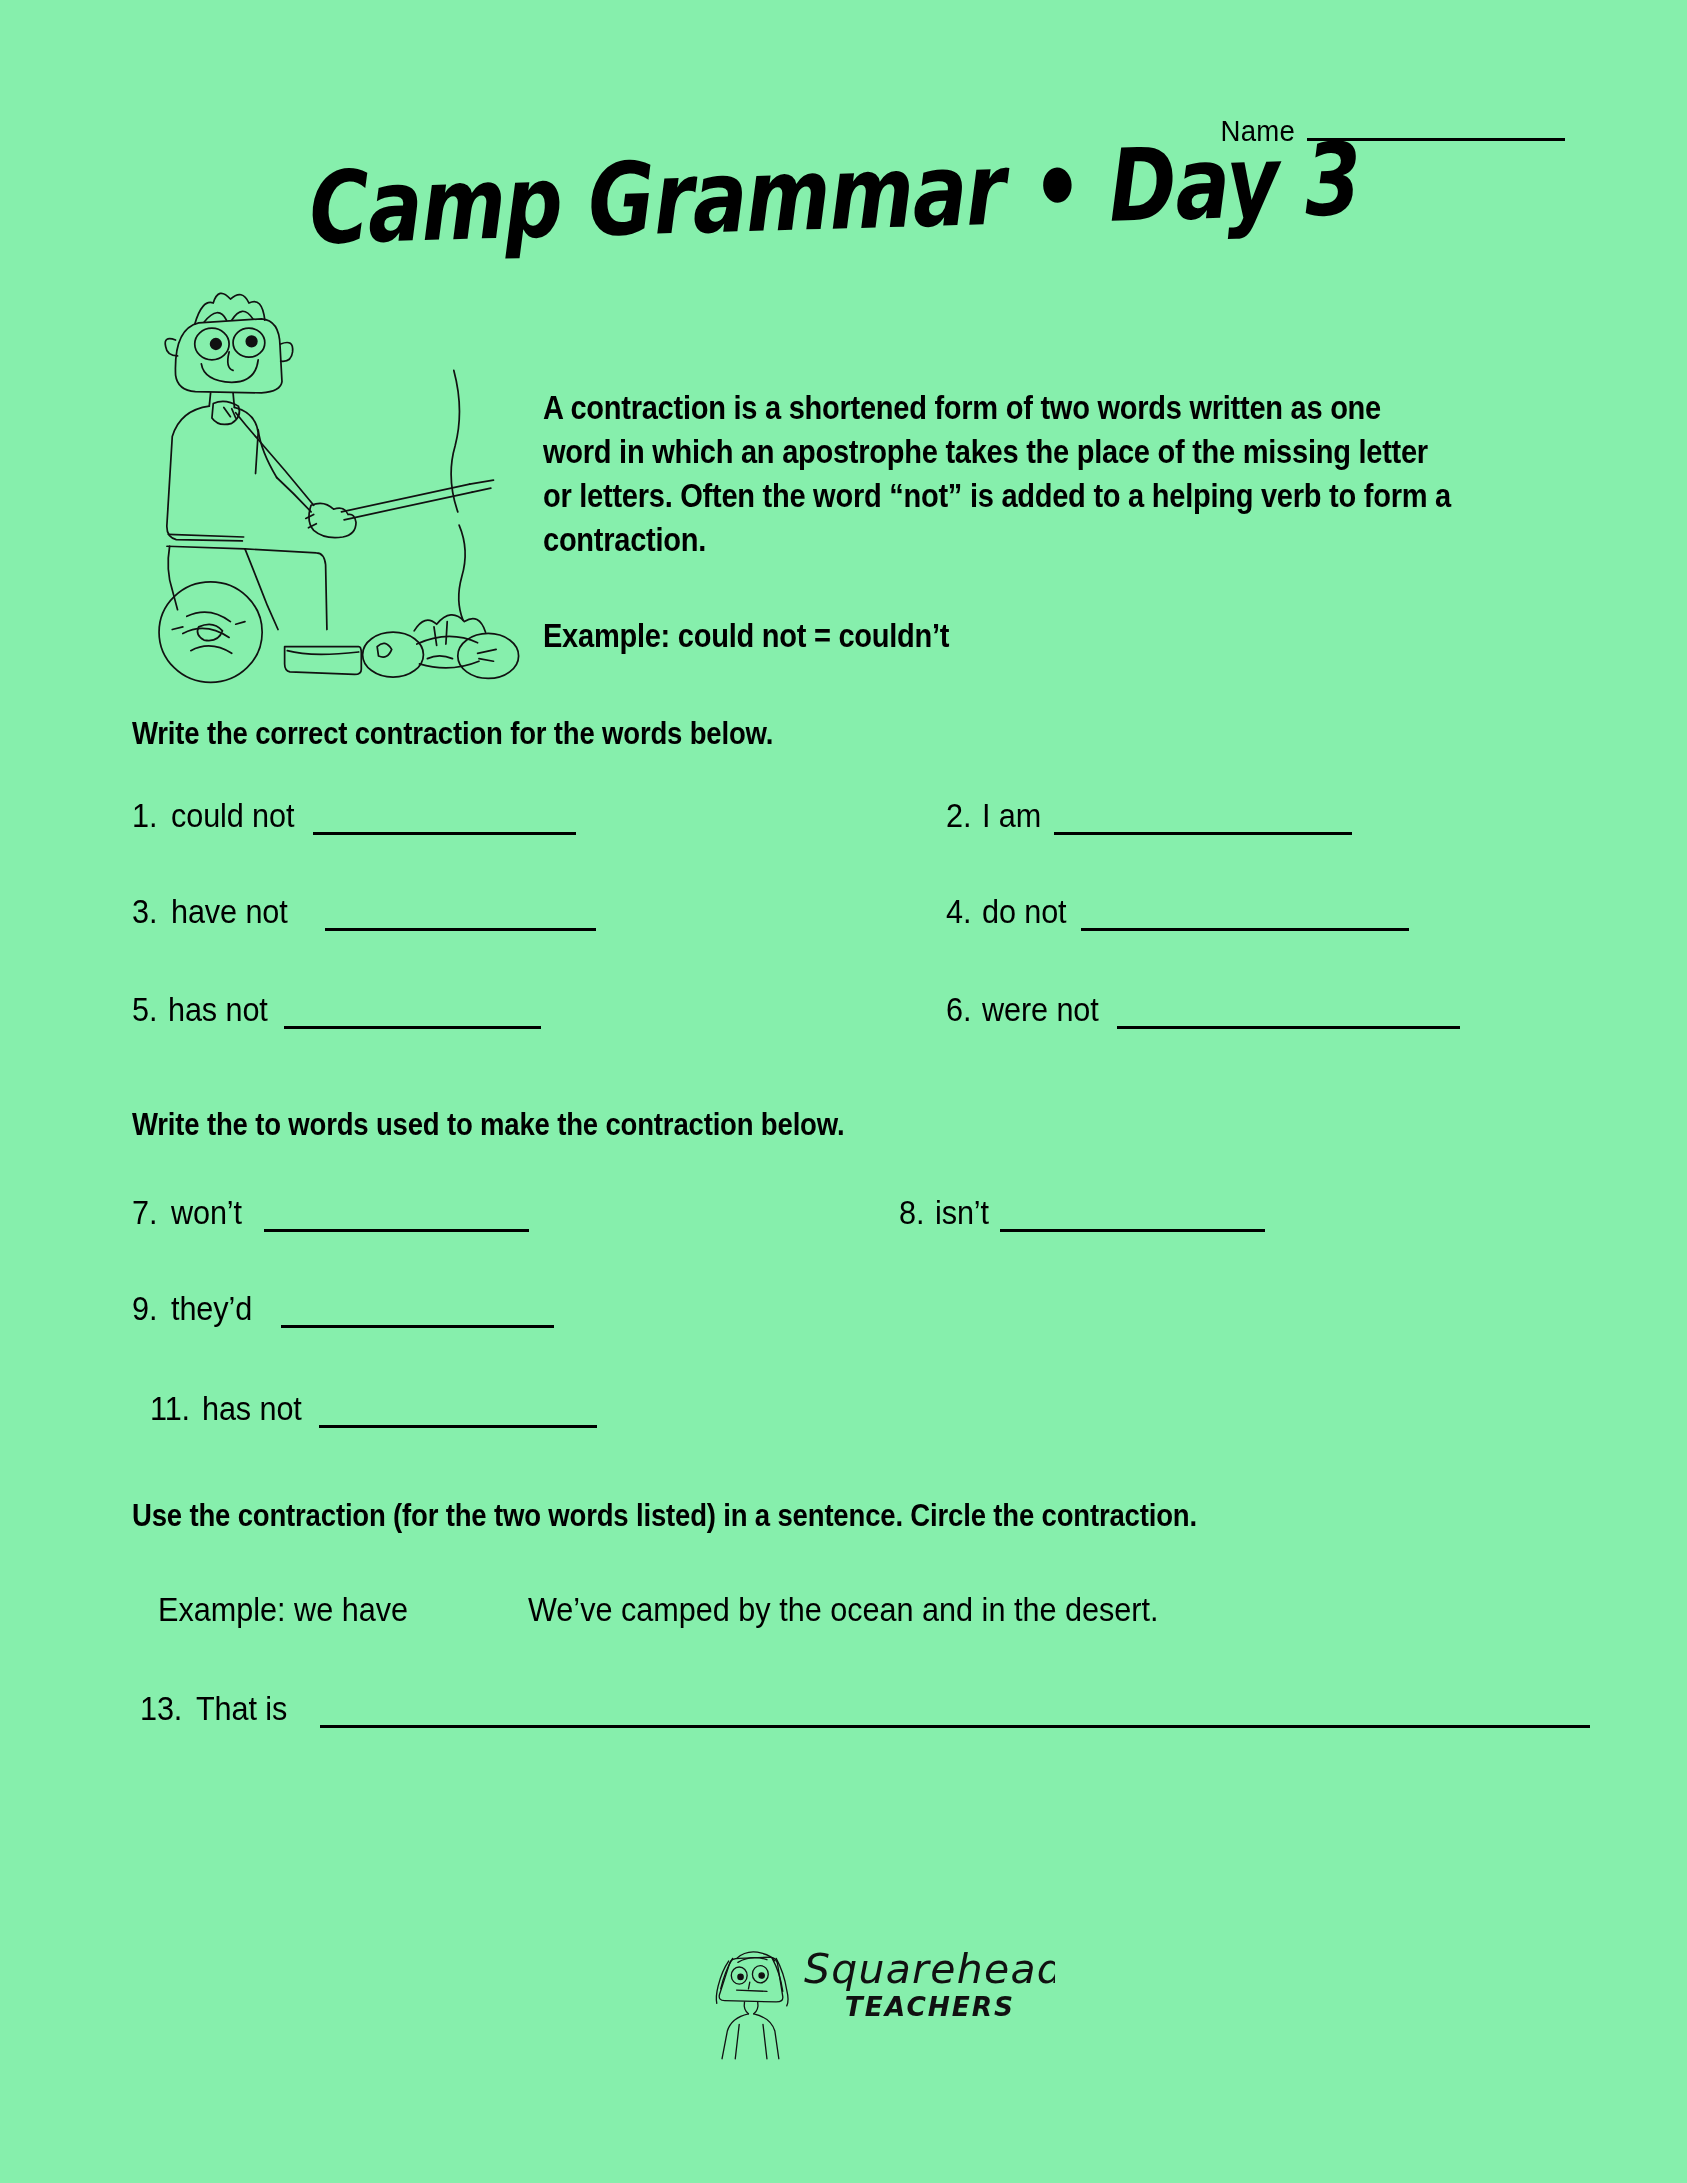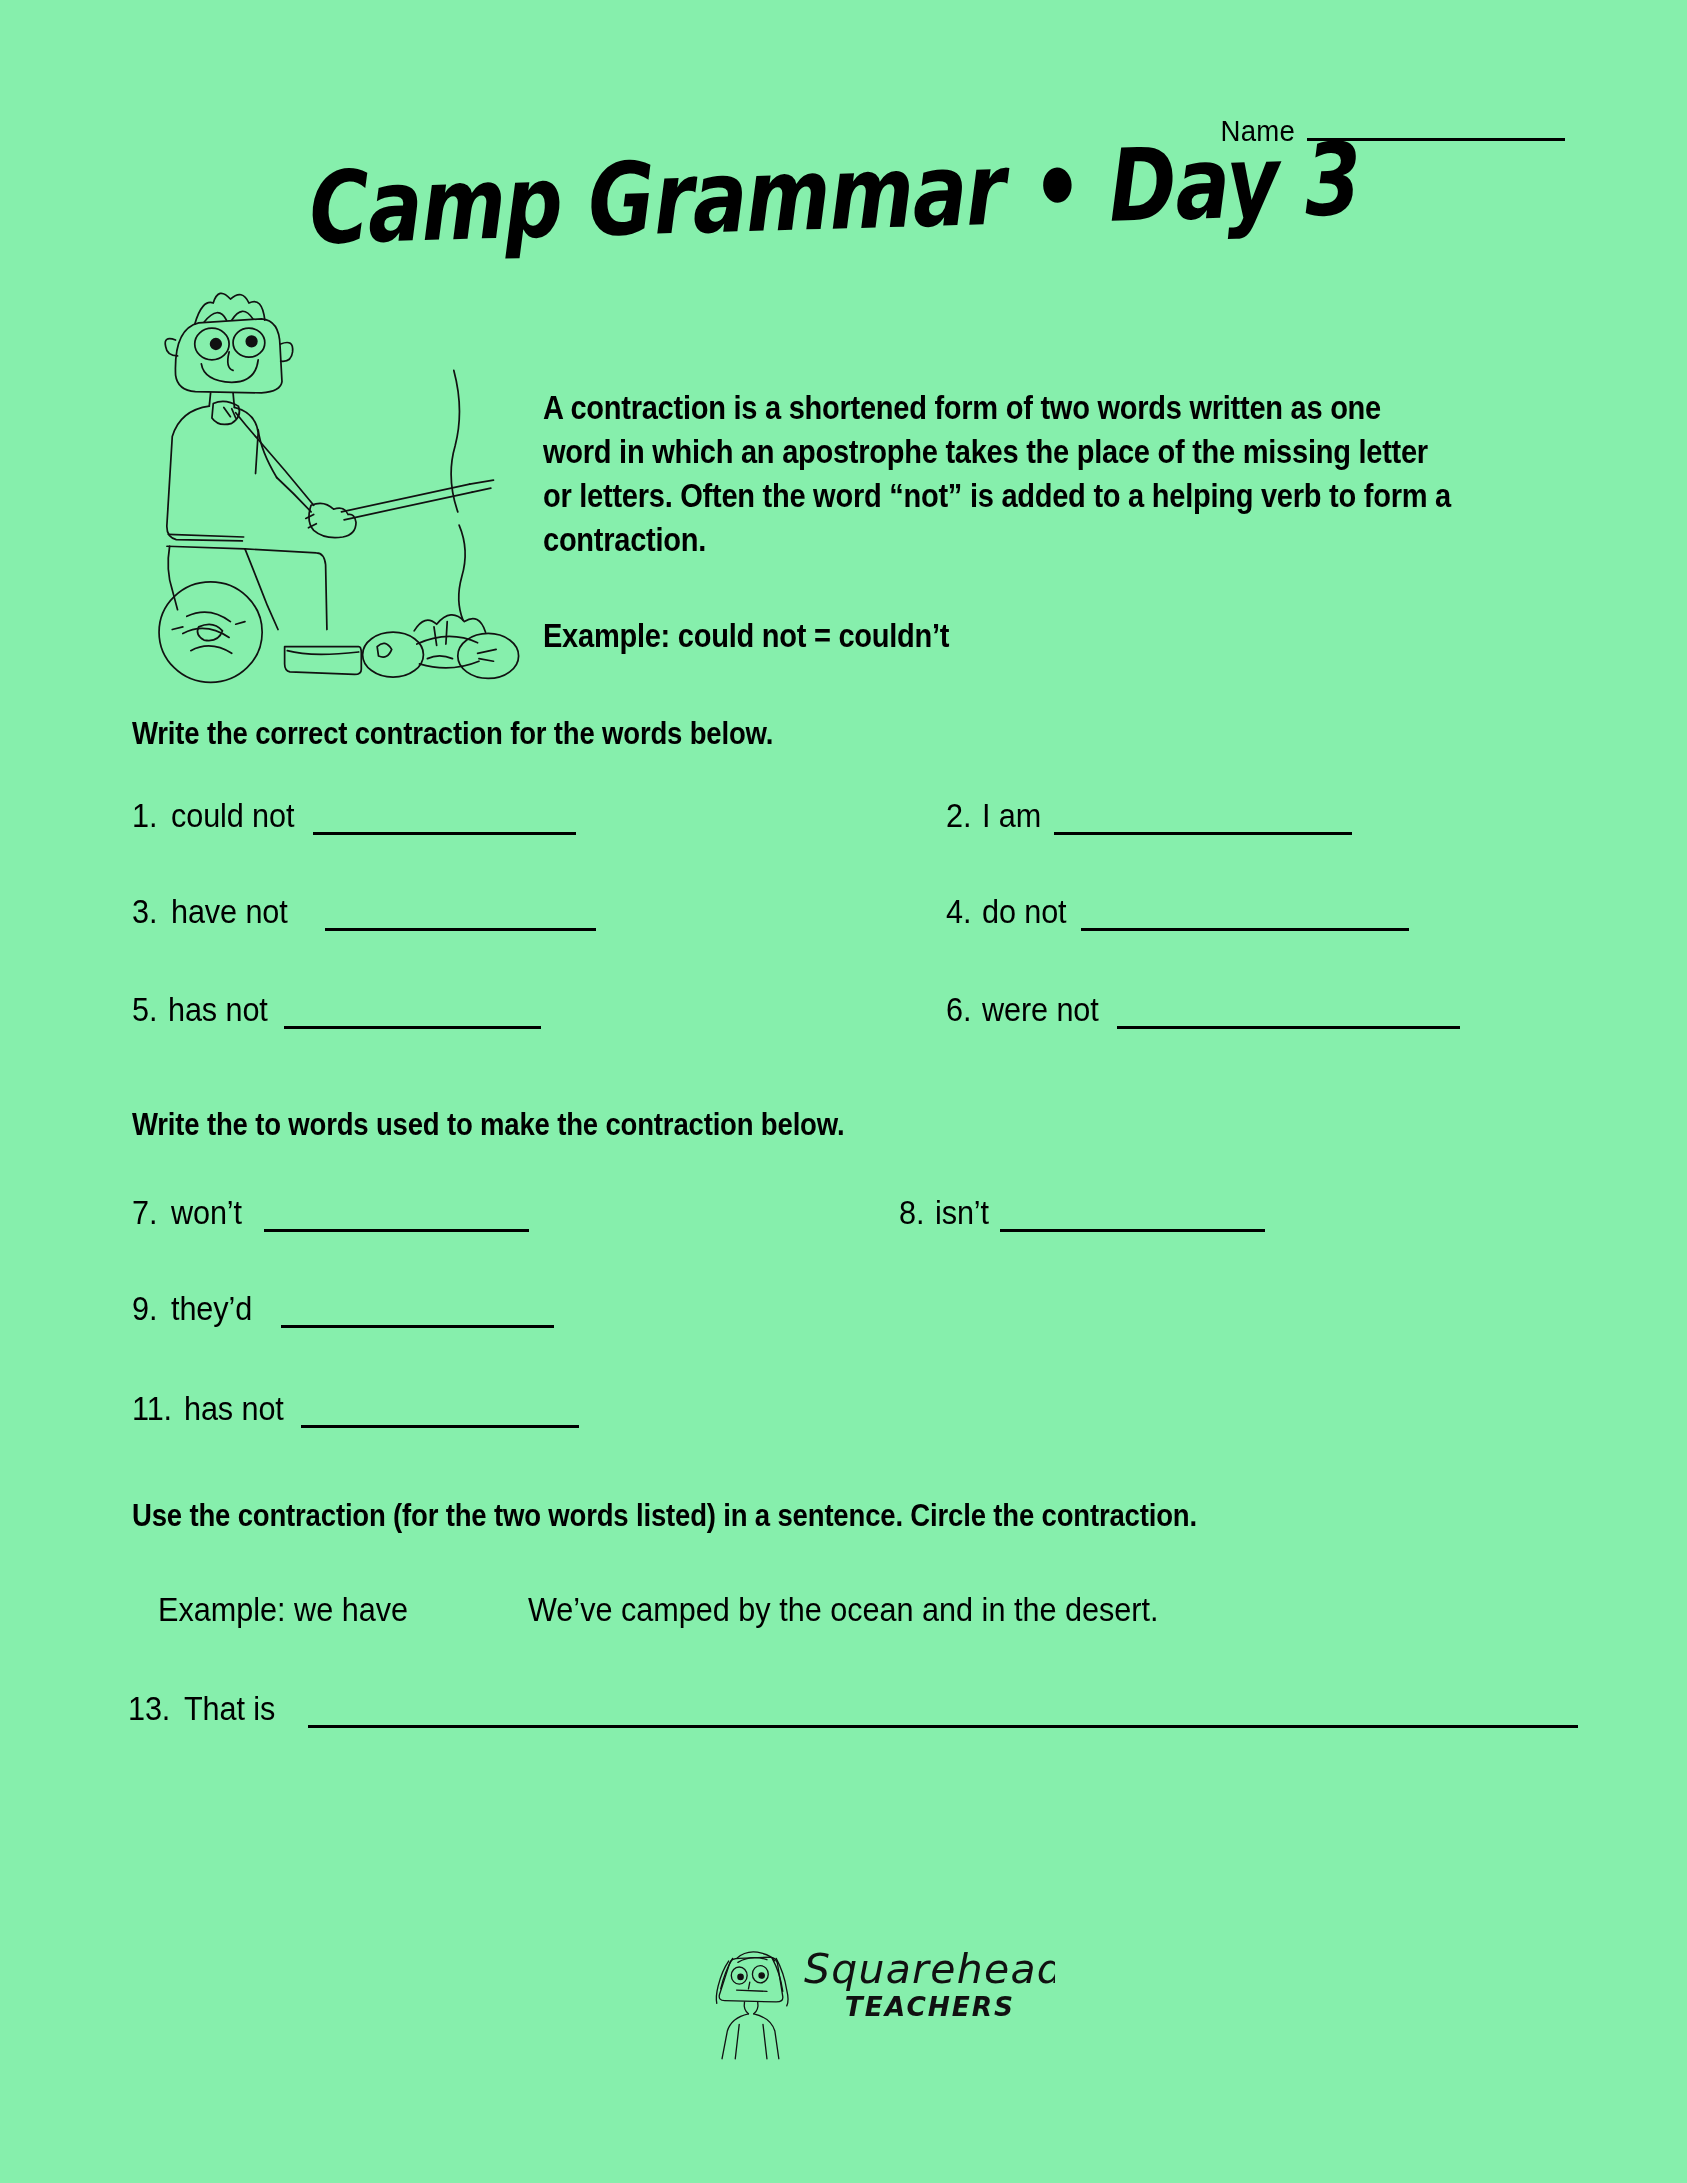--- a/index.html
+++ b/index.html
@@ -176,21 +176,21 @@
     font-size: 34px;
     font-weight: 400;
     white-space: nowrap;
     transform: scaleX(0.9);
     transform-origin: left bottom;
   }
 
   
   .longrow {
     position: absolute;
-    left: 128px;
+    left: 140px;
     width: 1462px;
     display: flex;
     align-items: flex-end;
   }
   #row-13 { top: 1691px; }
   #row-14 { top: 1788px; }
   .longrow .qtext { padding-bottom: 2.6px; }
   .longblank {
     border-bottom: 3.3px solid #000;
     height: 5.3px;
@@ -364,21 +364,21 @@
 
   <div class="qrow" id="row-9">
     <div class="qcell" style="width:767px;">
       <span class="qtext">9.</span>
       <span class="qtext" style="margin-left:10.6px;">they’d</span>
       <span class="qblank" style="width:273px; margin-left:20px;"></span>
     </div>
   </div>
 
   <div class="qrow" id="row-11">
-    <div class="qcell" style="width:767px;">
+    <div class="qcell" style="width:767px;margin-left:18px;">
       <span class="qtext">11.</span>
       <span class="qtext" style="margin-left:8px;">has not</span>
       <span class="qblank" style="width:278px; margin-left:5.3px;"></span>
     </div>
   </div>
 
   <div class="instruction" id="instr-3">Use the contraction (for the two words listed) in a sentence. Circle the contraction.</div>
 
   <div class="example-row">
     <span class="ex-label">Example:  we have</span>

